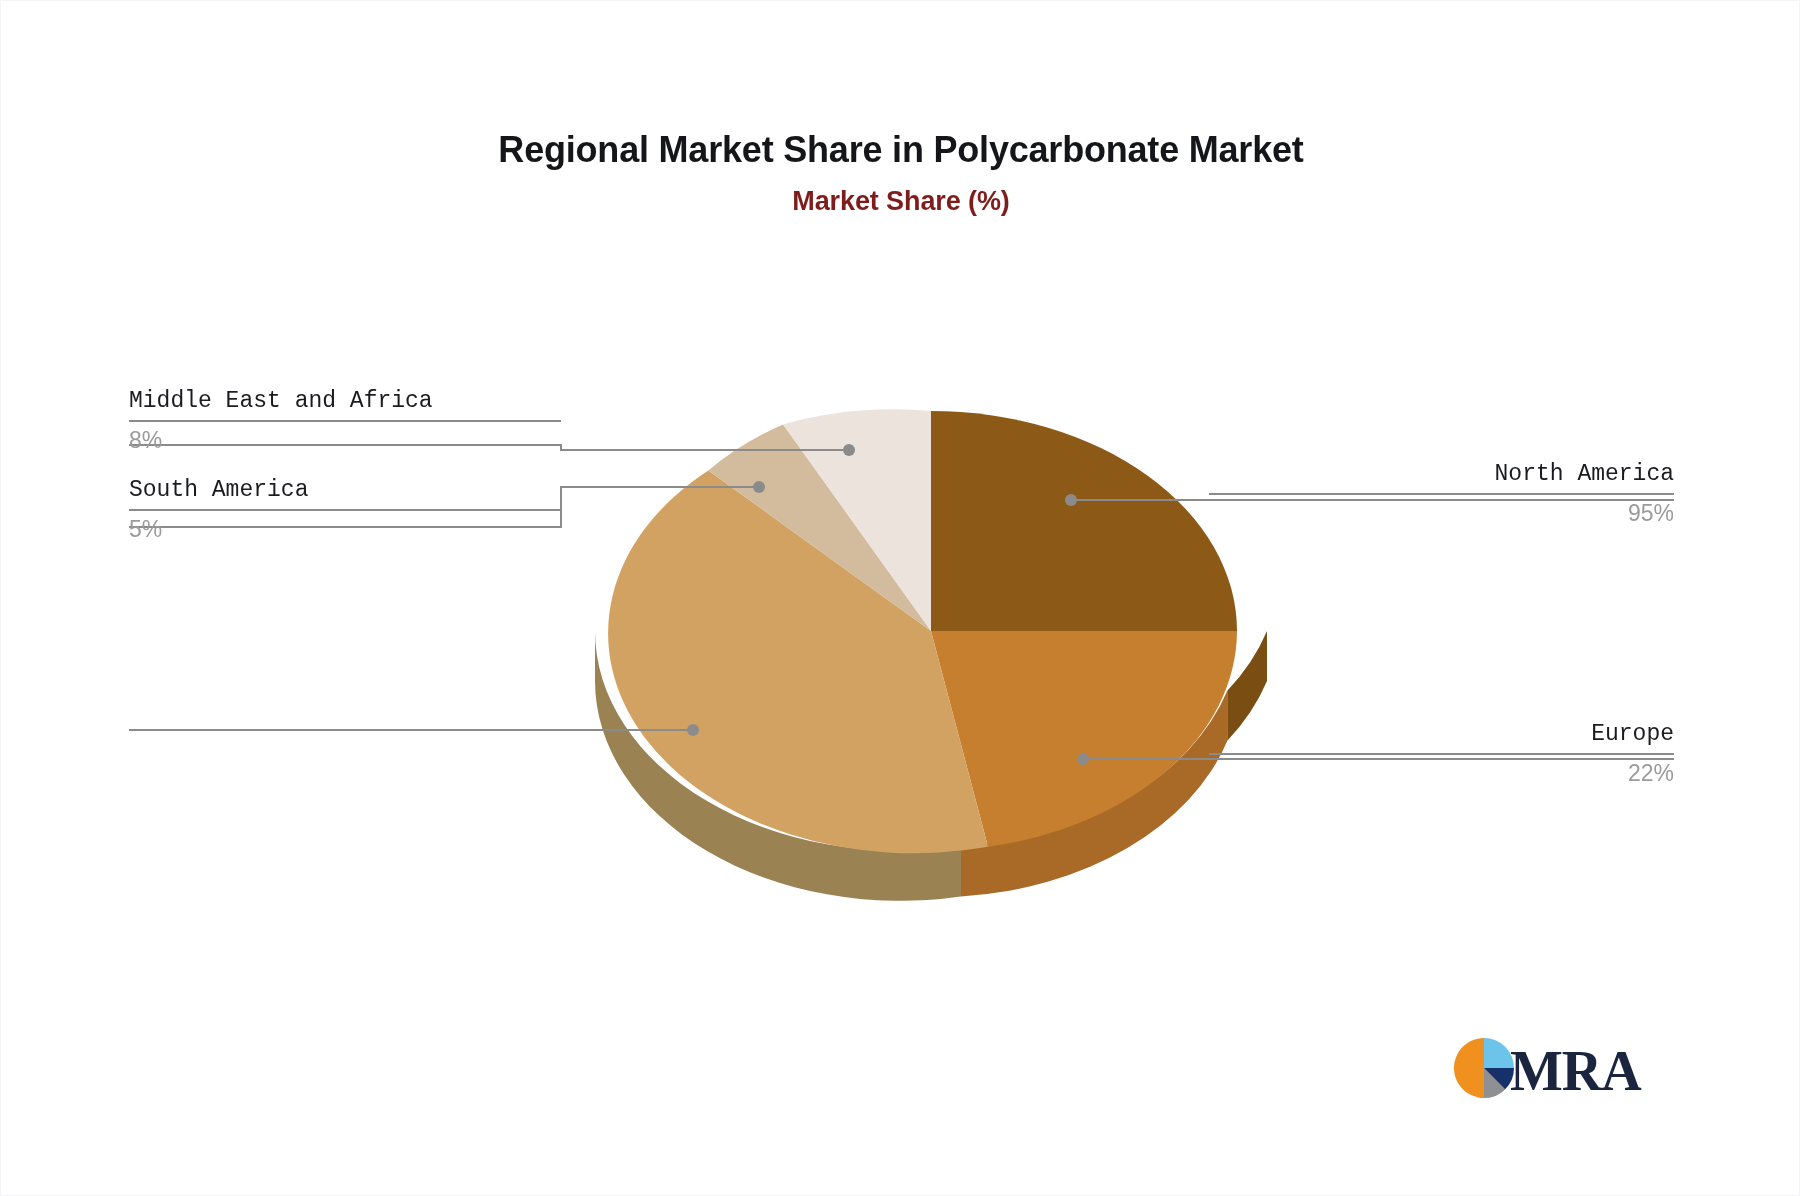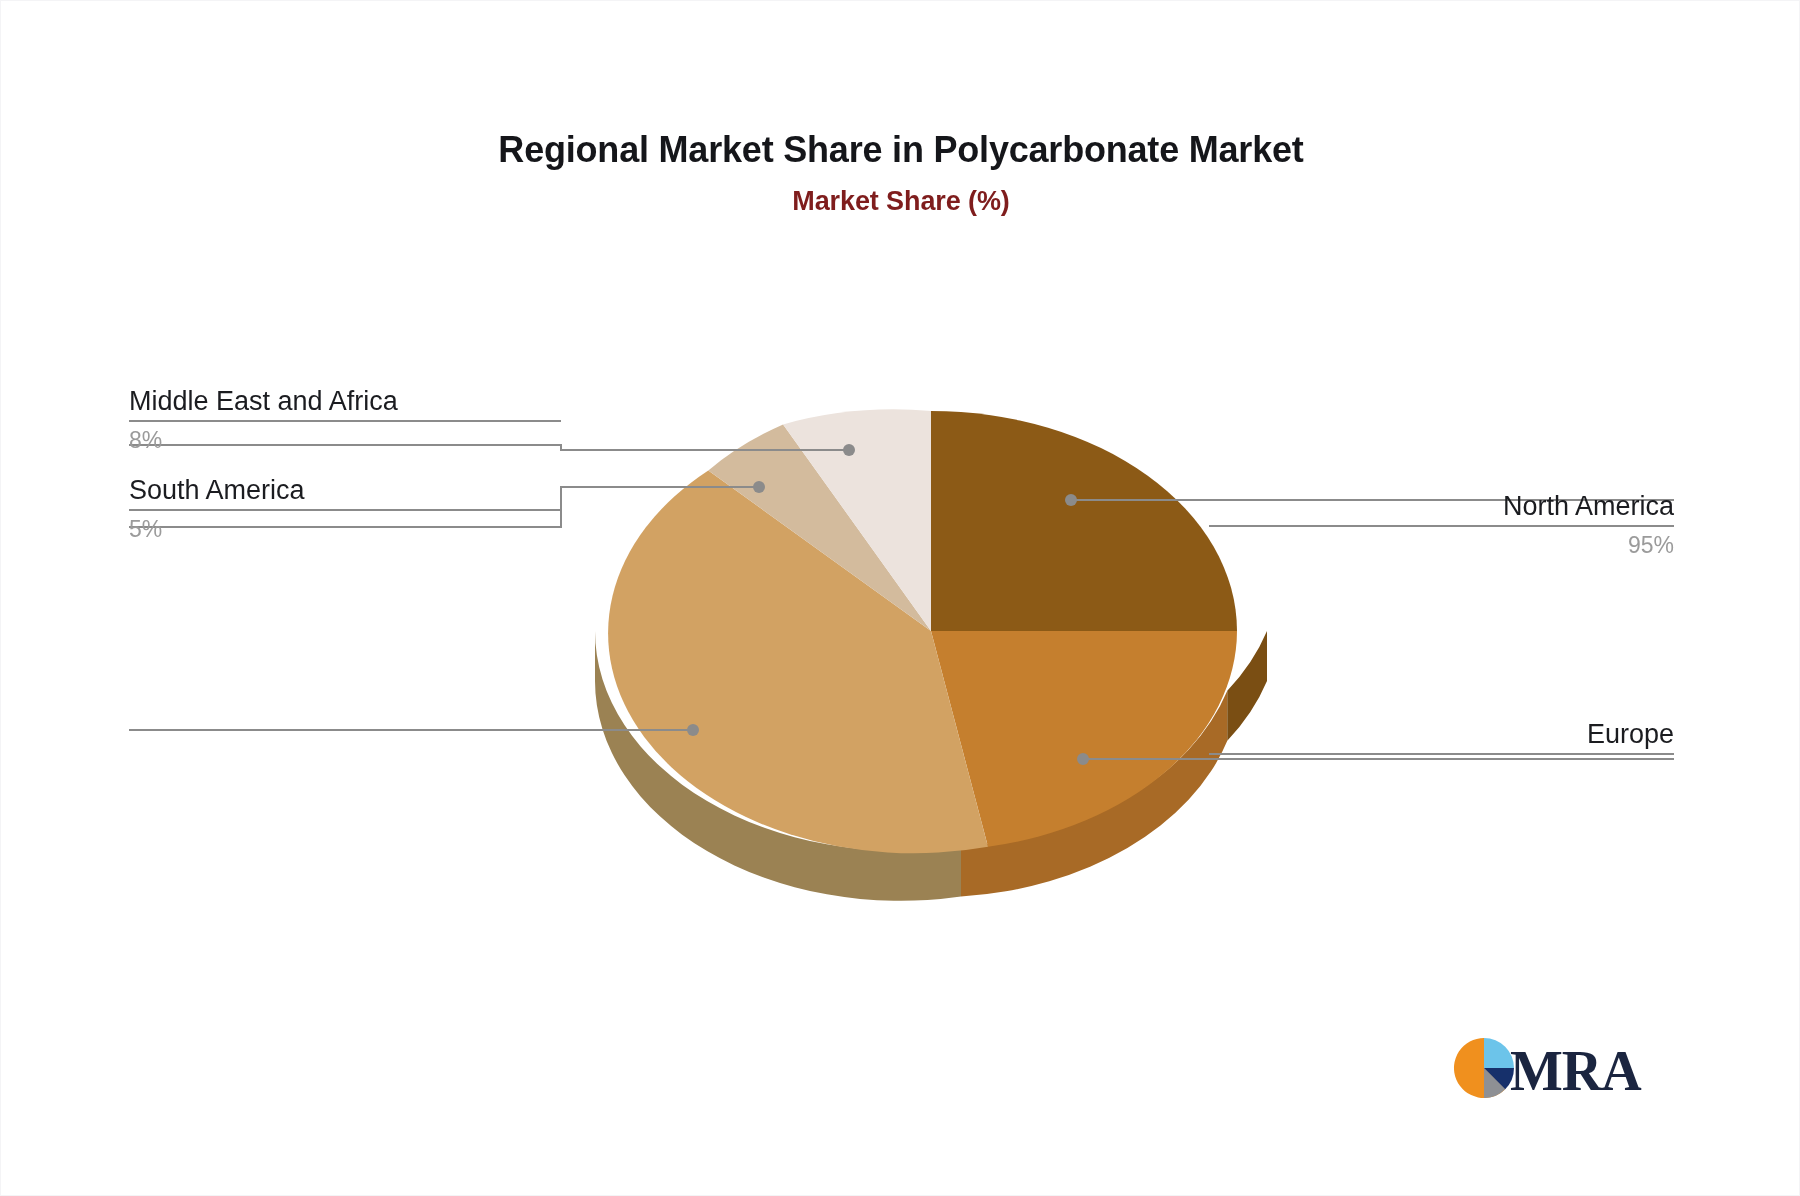--- a/index.html
+++ b/index.html
@@ -52,44 +52,45 @@
     left: 0;
     top: 0;
   }
 
   
   .callout {
     position: absolute;
     font-family: "Liberation Sans", sans-serif;
   }
   .callout .cname {
-    font-size: 27px;
+    font-size: 23px;
     color: #1b1c20;
     line-height: 30px;
     white-space: nowrap;
+    font-family: Liberation Mono, monospace;
   }
   .callout .cline {
     height: 0;
     border-top: 2px solid #8b8b8b;
     margin: 4px 0 3px 0;
   }
   .callout .cval {
     font-size: 23px;
     color: #9b9b9b;
     line-height: 30px;
     white-space: nowrap;
   }
   .callout.left { text-align: left; }
   .callout.right { text-align: right; }
 
   
   #co-mea   { left: 128px; top: 385px;  width: 432px; }
   #co-sa    { left: 128px; top: 474px;  width: 432px; }
   #co-apac  { left: 128px; top: 690px;  width: 450px; }
-  #co-na    { left: 1208px; top: 458px; width: 465px; margin-top: 32px; }
+  #co-na    { left: 1208px; top: 458px; width: 465px; }
   #co-eu    { left: 1208px; top: 718px; width: 465px; }
 
   
   #logo {
     position: absolute;
     left: 1452px;
     top: 1034px;
     width: 204px;
     height: 66px;
   }
@@ -172,20 +173,21 @@
 
   <div class="callout right" id="co-na">
     <div class="cname">North America</div>
     <div class="cline"></div>
     <div class="cval">95%</div>
   </div>
 
   <div class="callout right" id="co-eu">
     <div class="cname">Europe</div>
     <div class="cline"></div>
+    <div class="cval">22%</div>
   </div>
 
   <svg id="logo" viewBox="0 0 204 66">
     <g>
 
       <path d="M 31 33 L 31 3 A 30 30 0 1 0 52.2 54.2 Z" fill="#f0901e"></path>
 
       <path d="M 31 33 L 31 3 A 30 30 0 0 1 61 33 Z" fill="#6cc4ea"></path>
 
       <path d="M 31 33 L 52.2 54.2 A 30 30 0 0 1 31 63 Z" fill="#8e9094"></path>

